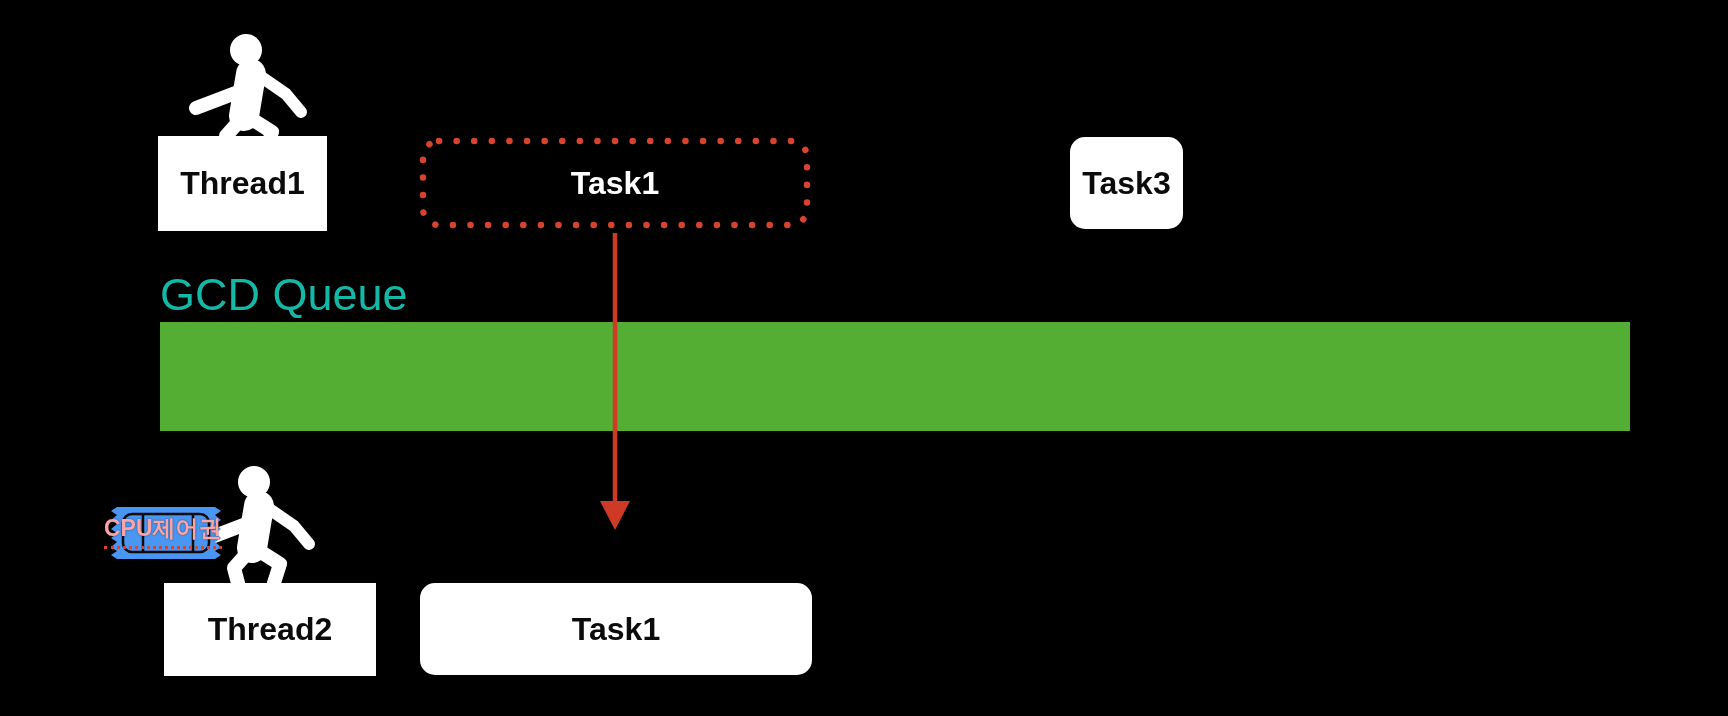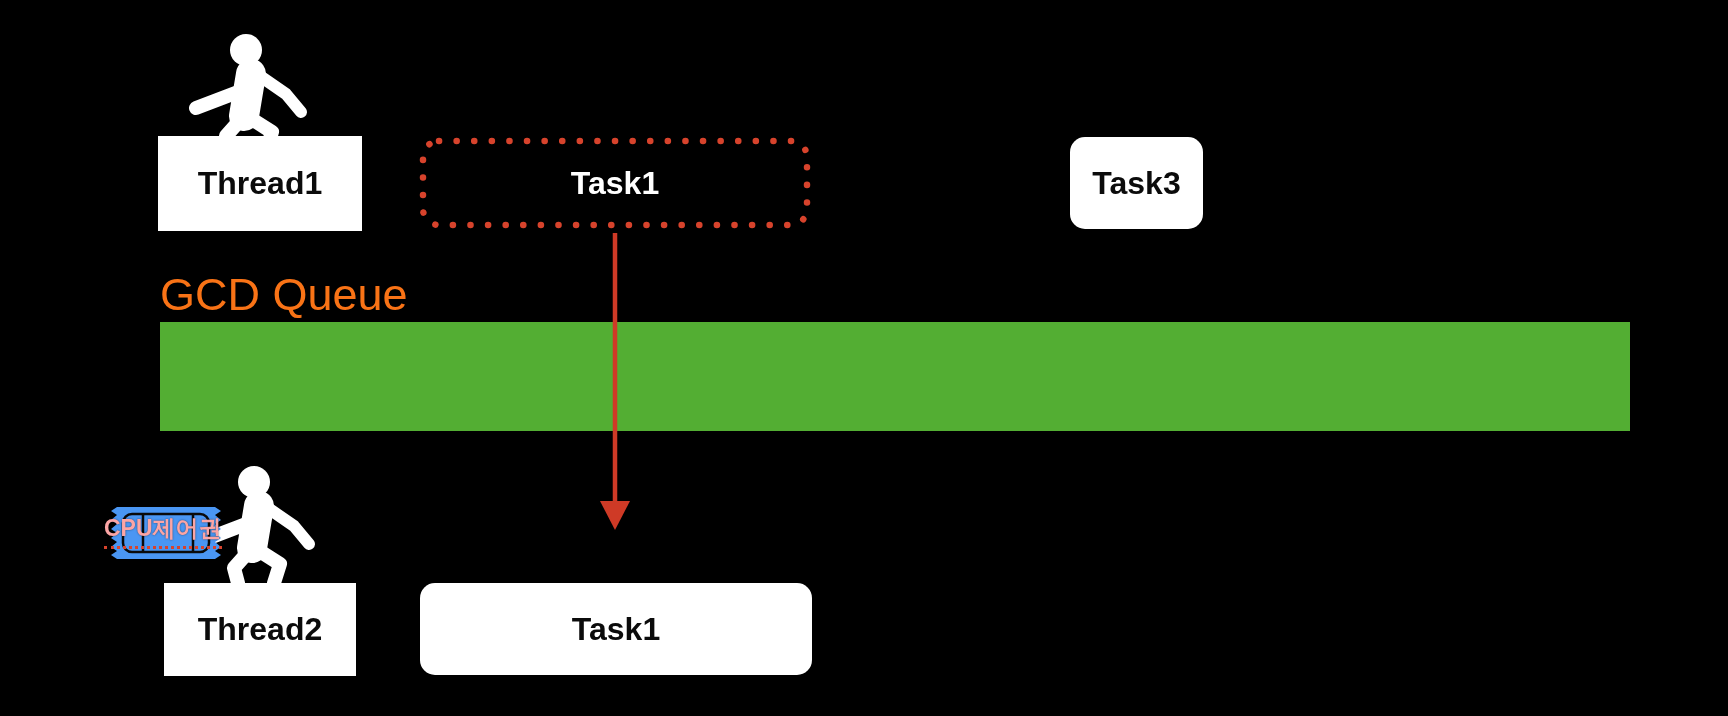--- a/index.html
+++ b/index.html
@@ -31,21 +31,21 @@
   .dashed-box svg{position:absolute;left:0;top:0;}
   .dashed-box .lbl{position:relative;z-index:1;}
   
   #queue-bar{
     left:160px;top:322px;width:1470px;height:109px;
     background:var(--queue-green,#53ae33);
     z-index:0;
   }
   #queue-label{
     left:160px;top:272px;
-    color:#f97316;font-size:45px;font-weight:400;
+    color:#14b8a6;font-size:45px;font-weight:400;
     line-height:1.0;letter-spacing:0px;
     z-index:1;white-space:nowrap;
   }
   
   .runner{z-index:1;}
   
   #task-arrow{left:595px;top:230px;z-index:2;}
   
   #cpu-ticket{left:107px;top:505px;width:118px;height:56px;z-index:3;}
   #cpu-ticket-label{
@@ -73,33 +73,33 @@
         <path d="M54,98 L38,116 L42,131" stroke-width="14"></path>
         <path d="M62,98 L84,112 L78,131" stroke-width="14"></path>
       </g>
     </defs>
   </svg>
 
   <svg class="abs runner" style="left:188px;top:20px" width="130" height="135" viewBox="0 0 130 135">
     <use href="#runner-shape"></use>
   </svg>
 
-  <div class="box" style="left:158px;top:136px;width:204px;height:95px">
+  <div class="box" style="left:158px;top:136px;width:169px;height:95px">
     <span>Thread1</span>
   </div>
 
   <div class="dashed-box" style="left:418px;top:136px;width:394px;height:94px">
     <svg width="394" height="94" viewBox="0 0 394 94">
       <rect x="5" y="5" width="384" height="84" rx="16" fill="none" stroke="#d7432c" stroke-width="6.5" stroke-dasharray="0.1 17.5" stroke-linecap="round"></rect>
     </svg>
     <span class="lbl">Task1</span>
   </div>
 
 
-  <div class="box rounded" style="left:1070px;top:137px;width:133px;height:92px">
+  <div class="box rounded" style="left:1070px;top:137px;width:113px;height:92px">
     <span>Task3</span>
   </div>
 
   <div class="abs" id="queue-label">GCD Queue</div>
 
   <div class="abs" id="queue-bar"></div>
 
   <svg class="abs" id="task-arrow" width="40" height="302" viewBox="0 0 40 302">
     <line x1="20" y1="3" x2="20" y2="276" stroke="#cf3a26" stroke-width="4.5"></line>
     <polygon points="5,271 35,271 20,300" fill="#cf3a26"></polygon>
@@ -111,21 +111,21 @@
 
   <svg class="abs" id="cpu-ticket" viewBox="0 0 118 56">
     <path fill="#4a96f3" d="M10,2 H108 L114,6 108,10 114,15 108,19 114,24 108,28 114,33 108,37 114,42 108,46 114,50 108,54
          H10 L4,50 10,46 4,42 10,37 4,33 10,28 4,24 10,19 4,15 10,10 4,6 Z"></path>
     <rect x="16" y="9" width="86" height="38" rx="9" fill="none" stroke="#0a0a0a" stroke-width="2.5"></rect>
     <line x1="36" y1="9" x2="36" y2="47" stroke="#0a0a0a" stroke-width="2.5"></line>
     <line x1="86" y1="9" x2="86" y2="47" stroke="#0a0a0a" stroke-width="2.5"></line>
   </svg>
   <div class="abs" id="cpu-ticket-label">CPU제어권</div>
 
-  <div class="box" style="left:164px;top:583px;width:192px;height:93px">
+  <div class="box" style="left:164px;top:583px;width:212px;height:93px">
     <span>Thread2</span>
   </div>
 
   <div class="box rounded" style="left:420px;top:583px;width:392px;height:92px">
     <span>Task1</span>
   </div>
 
 </div>
 
 </body></html>

